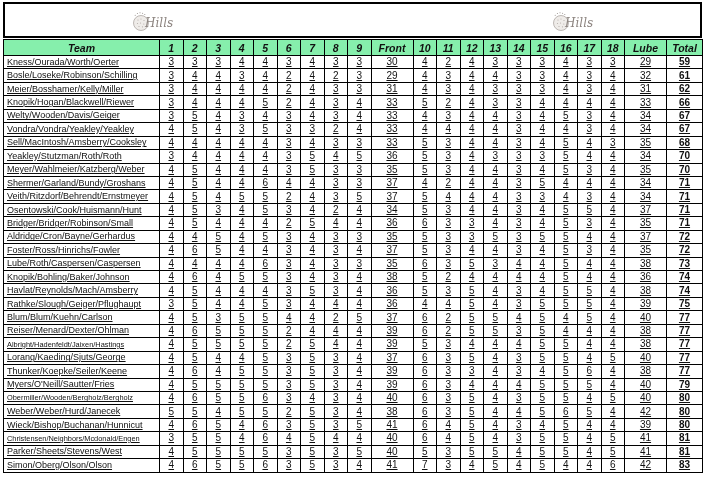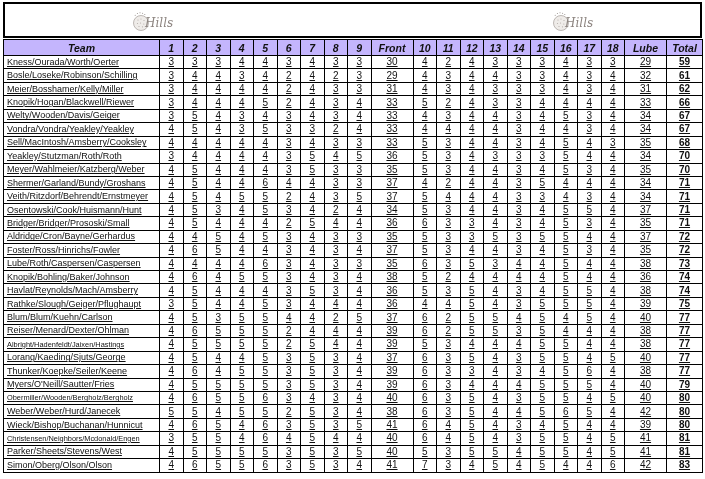--- a/index.html
+++ b/index.html
@@ -11,21 +11,21 @@
                 display:flex; align-items:center; justify-content:center; background:#fff; }
   .title-band h1 { font-size:23px; font-weight:bold; letter-spacing:0px; color:#F6A26F; }
   .logo { position:absolute; top:4px; width:44px; height:27px; }
   .logo-left  { left:126px; }
   .logo-right { left:546px; }
 
   table { border-collapse:collapse; table-layout:fixed; width:699px; margin-top:1px; }
   th, td { border:1.5px solid #000; padding:0; text-align:center; vertical-align:middle;
            overflow:hidden; white-space:nowrap; }
   thead tr { height:16px; }
-  thead th { font-size:10.5px; font-weight:bold; font-style:italic; background:#c4b5fd; }
+  thead th { font-size:10.5px; font-weight:bold; font-style:italic; background:#86efac; }
   tbody tr { height:13.45px;text-decoration:underline; }
   tbody td { font-size:10px; line-height:1; }
   td.c-team { text-align:left; padding-left:3px; font-size:9px; }
   td.c-team.small { font-size:7.4px; }
   td.c-total { font-weight:bold;margin-top:34px; }
 </style>
 </head>
 <body>
 
 <div class="sheet">
@@ -413,21 +413,21 @@
           <td class="c-hole">4</td>
           <td class="c-hole">3</td>
           <td class="c-hole">4</td>
           <td class="c-hole">5</td>
           <td class="c-hole">5</td>
           <td class="c-hole">4</td>
           <td class="c-sub">37</td>
           <td class="c-total">71</td>
         </tr>
         <tr>
-          <td class="c-team">Bridger/Bridger/Prososki/Small</td>
+          <td class="c-team">Bridger/Bridger/Robinson/Small</td>
           <td class="c-hole">4</td>
           <td class="c-hole">5</td>
           <td class="c-hole">4</td>
           <td class="c-hole">4</td>
           <td class="c-hole">4</td>
           <td class="c-hole">2</td>
           <td class="c-hole">5</td>
           <td class="c-hole">4</td>
           <td class="c-hole">4</td>
           <td class="c-sub">36</td>

